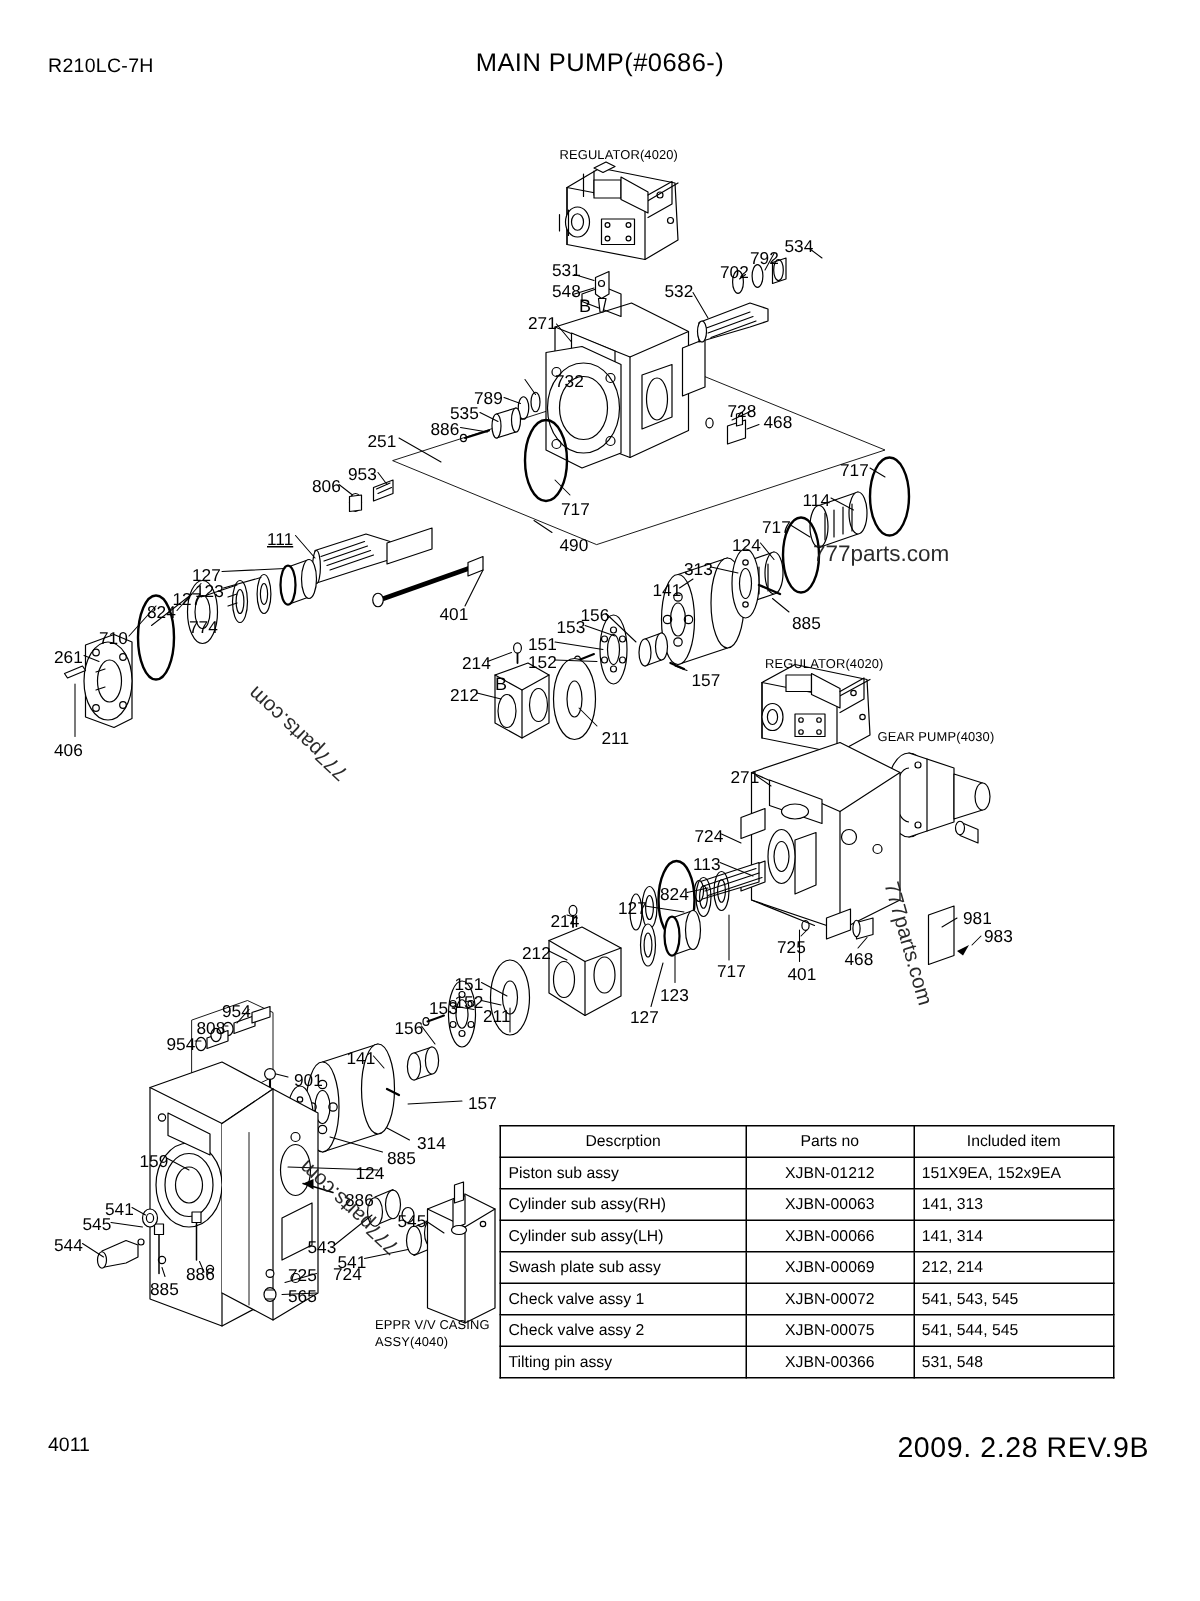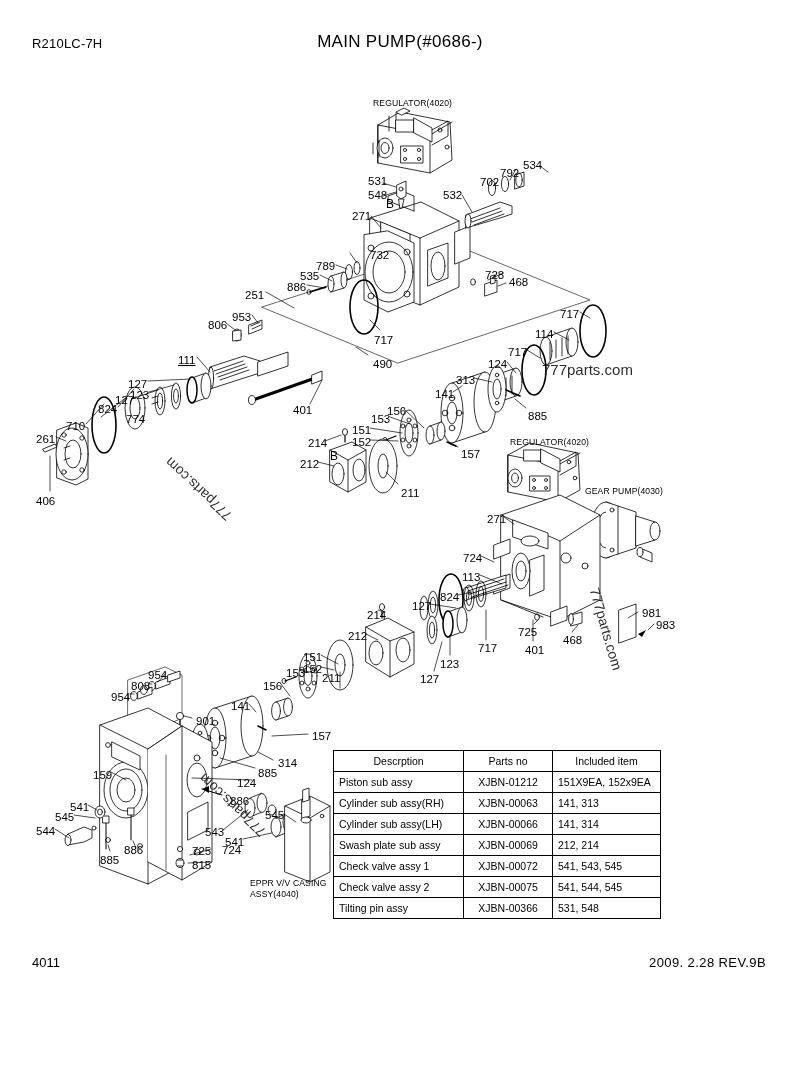--- a/index.html
+++ b/index.html
@@ -5,37 +5,37 @@
   html,body{margin:0;padding:0;background:#fff;}
   body{width:800px;height:1067px;position:relative;overflow:hidden;
        font-family:"Liberation Sans","DejaVu Sans",sans-serif;color:#000;}
   .page{position:absolute;inset:0;}
 
   
   #model-code{position:absolute;left:32px;top:36px;font-size:13px;letter-spacing:.2px;}
   #page-title{position:absolute;left:0;top:32px;width:800px;text-align:center;
               font-size:17px;letter-spacing:.3px;}
   #footer-left{position:absolute;left:32px;top:955px;font-size:13px;}
-  #footer-right{position:absolute;right:34px;top:955px;font-size:13px;letter-spacing:.4px;}
+  #footer-right{position:absolute;right:34px;top:955px;font-size:19px;letter-spacing:.4px;}
 
   
   .cal{position:absolute;font-size:11.5px;line-height:11.5px;white-space:nowrap;}
   .grp{position:absolute;font-size:8.6px;line-height:9px;white-space:nowrap;letter-spacing:.1px;}
   .bmark{position:absolute;font-size:12px;font-style:normal;}
 
   
   .wm{position:absolute;white-space:nowrap;color:#1a1a1a;font-size:14px;
       font-family:"Liberation Sans","DejaVu Sans",sans-serif;opacity:.93;}
   .wm-a{left:542px;top:361px;font-size:15px;}
   .wm-b{left:224px;top:524px;transform:rotate(223deg);transform-origin:0 0;font-size:14px;}
   .wm-c{left:602px;top:586px;transform:rotate(74deg);transform-origin:0 0;font-size:14px;}
   .wm-d{left:258px;top:840px;transform:rotate(223deg);transform-origin:0 0;font-size:14px;}
 
   
-  #parts-table{position:absolute;left:333px;top:750px;width:328px;border-collapse:collapse;
+  #parts-table{position:absolute;left:333px;top:750px;width:410px;border-collapse:collapse;
                font-size:10.5px;}
   #parts-table th,#parts-table td{border:1px solid #000;padding:2.5px 5px;
                font-weight:normal;text-align:left;height:15px;}
   #parts-table th{text-align:center;font-size:10.5px;}
   #parts-table .c-desc{width:140px;}
   #parts-table .c-pn{width:92px;text-align:center;}
   #parts-table .c-inc{width:112px;}
   #parts-table td.c-pn{text-align:center;}
 
   
@@ -625,21 +625,21 @@
       <div class="cal" style="left: 237px; top: 778px;">124</div>
       <div class="cal" style="left: 312px; top: 731px;">157</div>
       <div class="cal" style="left: 93px; top: 770px;">159</div>
       <div class="cal" style="left: 230px; top: 796px;">886</div>
       <div class="cal" style="left: 70px; top: 802px;">541</div>
       <div class="cal" style="left: 55px; top: 812px;">545</div>
       <div class="cal" style="left: 36px; top: 826px;">544</div>
       <div class="cal" style="left: 100px; top: 855px;">885</div>
       <div class="cal" style="left: 124px; top: 845px;">886</div>
       <div class="cal" style="left: 192px; top: 846px;">725</div>
-      <div class="cal" style="left: 192px; top: 860px;">815</div>
+      <div class="cal" style="left: 192px; top: 860px;">565</div>
       <div class="cal" style="left: 205px; top: 827px;">543</div>
       <div class="cal" style="left: 225px; top: 837px;">541</div>
       <div class="cal" style="left: 265px; top: 810px;">545</div>
       <div class="cal" style="left: 222px; top: 845px;">724</div>
     </div>
 
   <div class="wm wm-a">777parts.com</div>
   <div class="wm wm-b">777parts.com</div>
   <div class="wm wm-c">777parts.com</div>
   <div class="wm wm-d">777parts.com</div>

